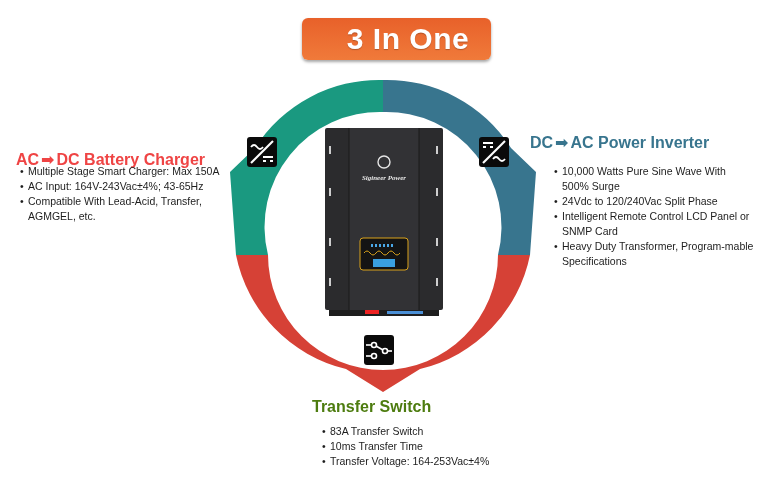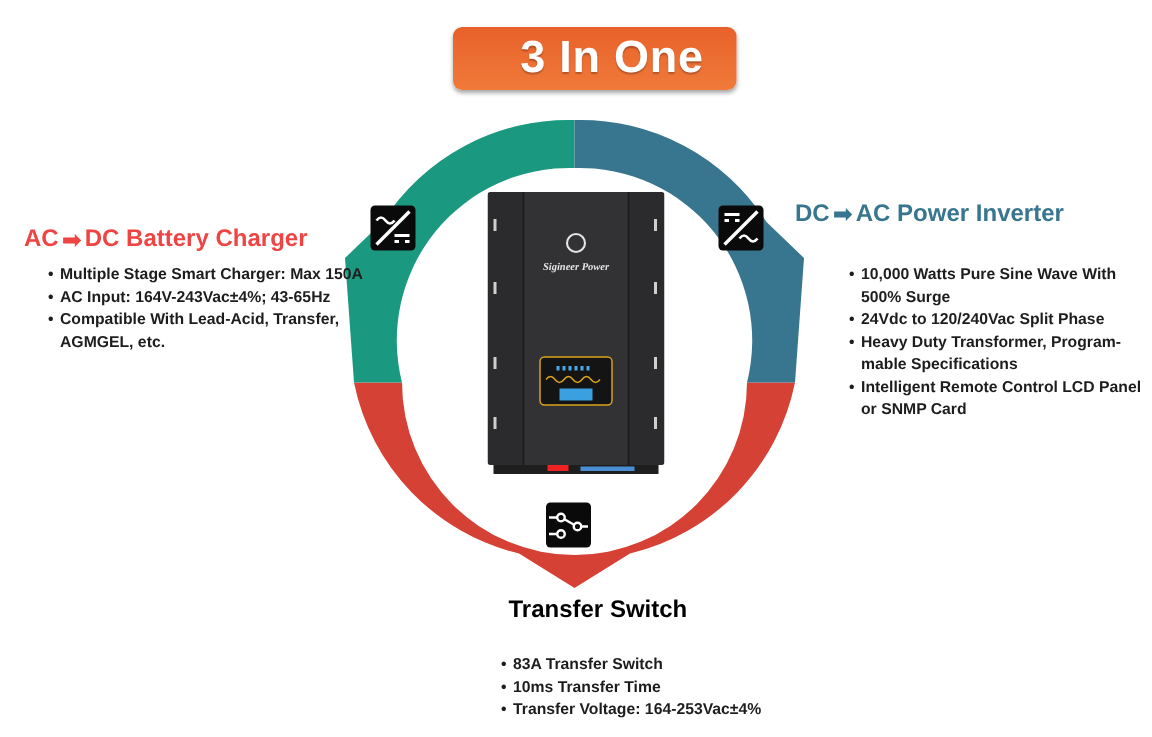--- a/index.html
+++ b/index.html
@@ -4,21 +4,21 @@
 <style>
   html,body{margin:0;padding:0;background:#ffffff;}
   body{width:768px;height:491px;position:relative;overflow:hidden;font-family:"Liberation Sans","DejaVu Sans",sans-serif;}
   .title-badge{position:absolute;left:302px;top:18px;width:166px;height:42px;border-radius:6px;
     background:linear-gradient(#e8612a,#f07a3a);box-shadow:0 2px 3px rgba(0,0,0,0.35);
     display:flex;align-items:center;justify-content:center;color:#fff;font-weight:bold;font-size:30px;letter-spacing:0.5px;
     text-shadow:0 1px 1px rgba(0,0,0,0.25);padding-left:23px;}
   svg.ring{position:absolute;left:0;top:0;}
   .section-title{position:absolute;font-weight:bold;font-size:16px;white-space:nowrap;display:flex;align-items:center;}
   .arrow{display:inline-block;margin:0 2px;font-size:16px;}
-  ul.bullets{position:absolute;margin:16px;padding:0;list-style:none;font-size:10.5px;font-weight:bold;color:#1d1d1d;line-height:15px;}
+  ul.bullets{position:absolute;margin:4px;padding:0;list-style:none;font-size:10.5px;font-weight:normal;color:#1d1d1d;line-height:15px;}
   ul.bullets li{position:relative;padding-left:8px;}
   ul.bullets li::before{content:"\2022";position:absolute;left:0;top:0;}
   .device{position:absolute;left:325px;top:128px;width:118px;height:190px;}
 </style>
 </head>
 <body>
 
 <div class="title-badge">
   <span>3 In One</span>
 </div>
@@ -106,24 +106,24 @@
 </ul>
 
 <div class="section-title" style="left:530px;top:133px;color:#38758e;">
   <span>DC</span>
   <span class="arrow">➡</span>
   <span>AC Power Inverter</span>
 </div>
 <ul class="bullets" style="left:550px;top:160px;width:200px;">
   <li>10,000 Watts Pure Sine Wave With 500% Surge</li>
   <li>24Vdc to 120/240Vac Split Phase</li>
+  <li>Intelligent Remote Control LCD Panel or SNMP Card</li>
   <li>Heavy Duty Transformer, Program-mable Specifications</li>
-  <li>Intelligent Remote Control LCD Panel or SNMP Card</li>
 </ul>
 
-<div class="section-title" style="left:339px;top:398px;color:#000000;">
+<div class="section-title" style="left:312px;top:398px;color:#4d7c0f;">
   <span>Transfer Switch</span>
 </div>
 <ul class="bullets" style="left:318px;top:420px;width:220px;">
   <li>83A Transfer Switch</li>
   <li>10ms Transfer Time</li>
   <li>Transfer Voltage: 164-253Vac±4%</li>
 </ul>
 
 </body></html>

